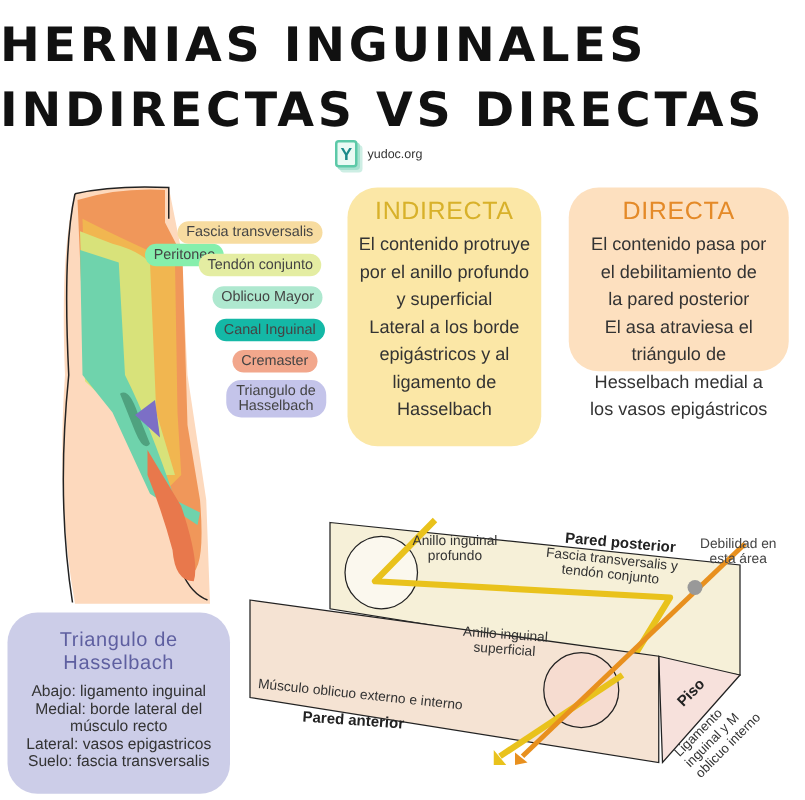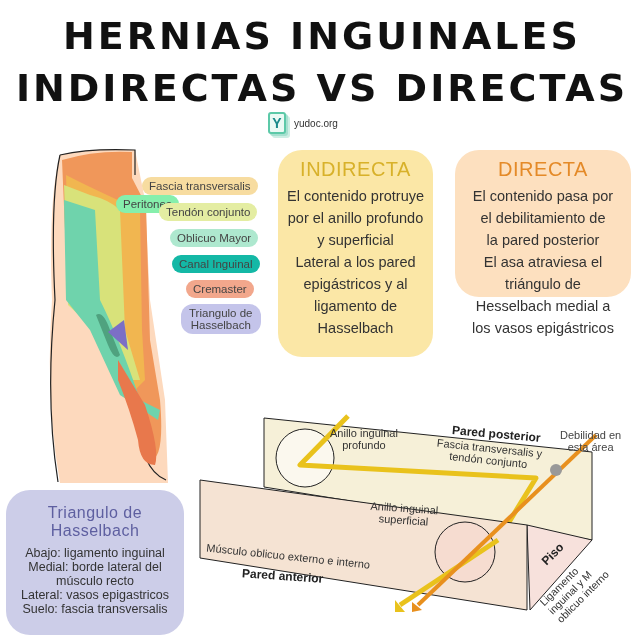--- a/index.html
+++ b/index.html
@@ -1,17 +1,17 @@
 <!DOCTYPE html>
 <html><head>
 <meta charset="utf-8">
 <style>
   * { margin:0; padding:0; box-sizing:border-box; }
   body { width:644px; height:640px; background:#ffffff; position:relative; overflow:hidden; font-family:"Liberation Sans", sans-serif; }
-  .title { position:absolute; left:0; width:644px; text-align:center; font-family:"DejaVu Sans", sans-serif; font-weight:bold; font-size:38px; letter-spacing:3px; color:#111; }
+  .title { position:absolute; left:0; width:644px; text-align:left; font-family:"DejaVu Sans", sans-serif; font-weight:bold; font-size:38px; letter-spacing:3px; color:#111; }
   .t1 { top:14px; }
   .t2 { top:66px; }
   .logo { position:absolute; left:268px; top:112px; display:flex; align-items:center; gap:4px; }
   .logo-box { width:18px; height:22px; border:2px solid #5cc9a8; border-radius:3px; background:#eafaf4; color:#1a8a8a; font-weight:bold; font-size:14px; text-align:center; line-height:18px; box-shadow:2px 2px 0 #a5e0cf, 4px 4px 0 #cdeee4; }
   .logo-text { font-size:10px; color:#333; font-weight:normal; margin-left:4px; }
   .pill { position:absolute; border-radius:12px; font-size:11.5px; color:#444; padding:2px 7px; text-align:center; white-space:nowrap; line-height:14px; }
   .card { position:absolute; border-radius:24px; text-align:center; color:#333; }
   .card h2 { font-size:20px; font-weight:normal; letter-spacing:0.5px; margin-bottom:4px; }
   .card p { font-size:14.5px; line-height:22px; }
   .ind { left:278px; top:150px; width:155px; height:207px; background:#fbe7a6; padding-top:8px; }
@@ -67,21 +67,21 @@
 <div class="pill" style="left:181px;top:304px;background:#c4c4ea;line-height:12px;padding:3px 8px;">
   <div>Triangulo de</div>
   <div>Hasselbach</div>
 </div>
 
 <div class="card ind">
   <h2>INDIRECTA</h2>
   <p>El contenido protruye</p>
   <p>por el anillo profundo</p>
   <p>y superficial</p>
-  <p>Lateral a los pared</p>
+  <p>Lateral a los borde</p>
   <p>epigástricos y al</p>
   <p>ligamento de</p>
   <p>Hasselbach</p>
 </div>
 
 <div class="card dir">
   <h2>DIRECTA</h2>
   <p>El contenido pasa por</p>
   <p>el debilitamiento de</p>
   <p>la pared posterior</p>

